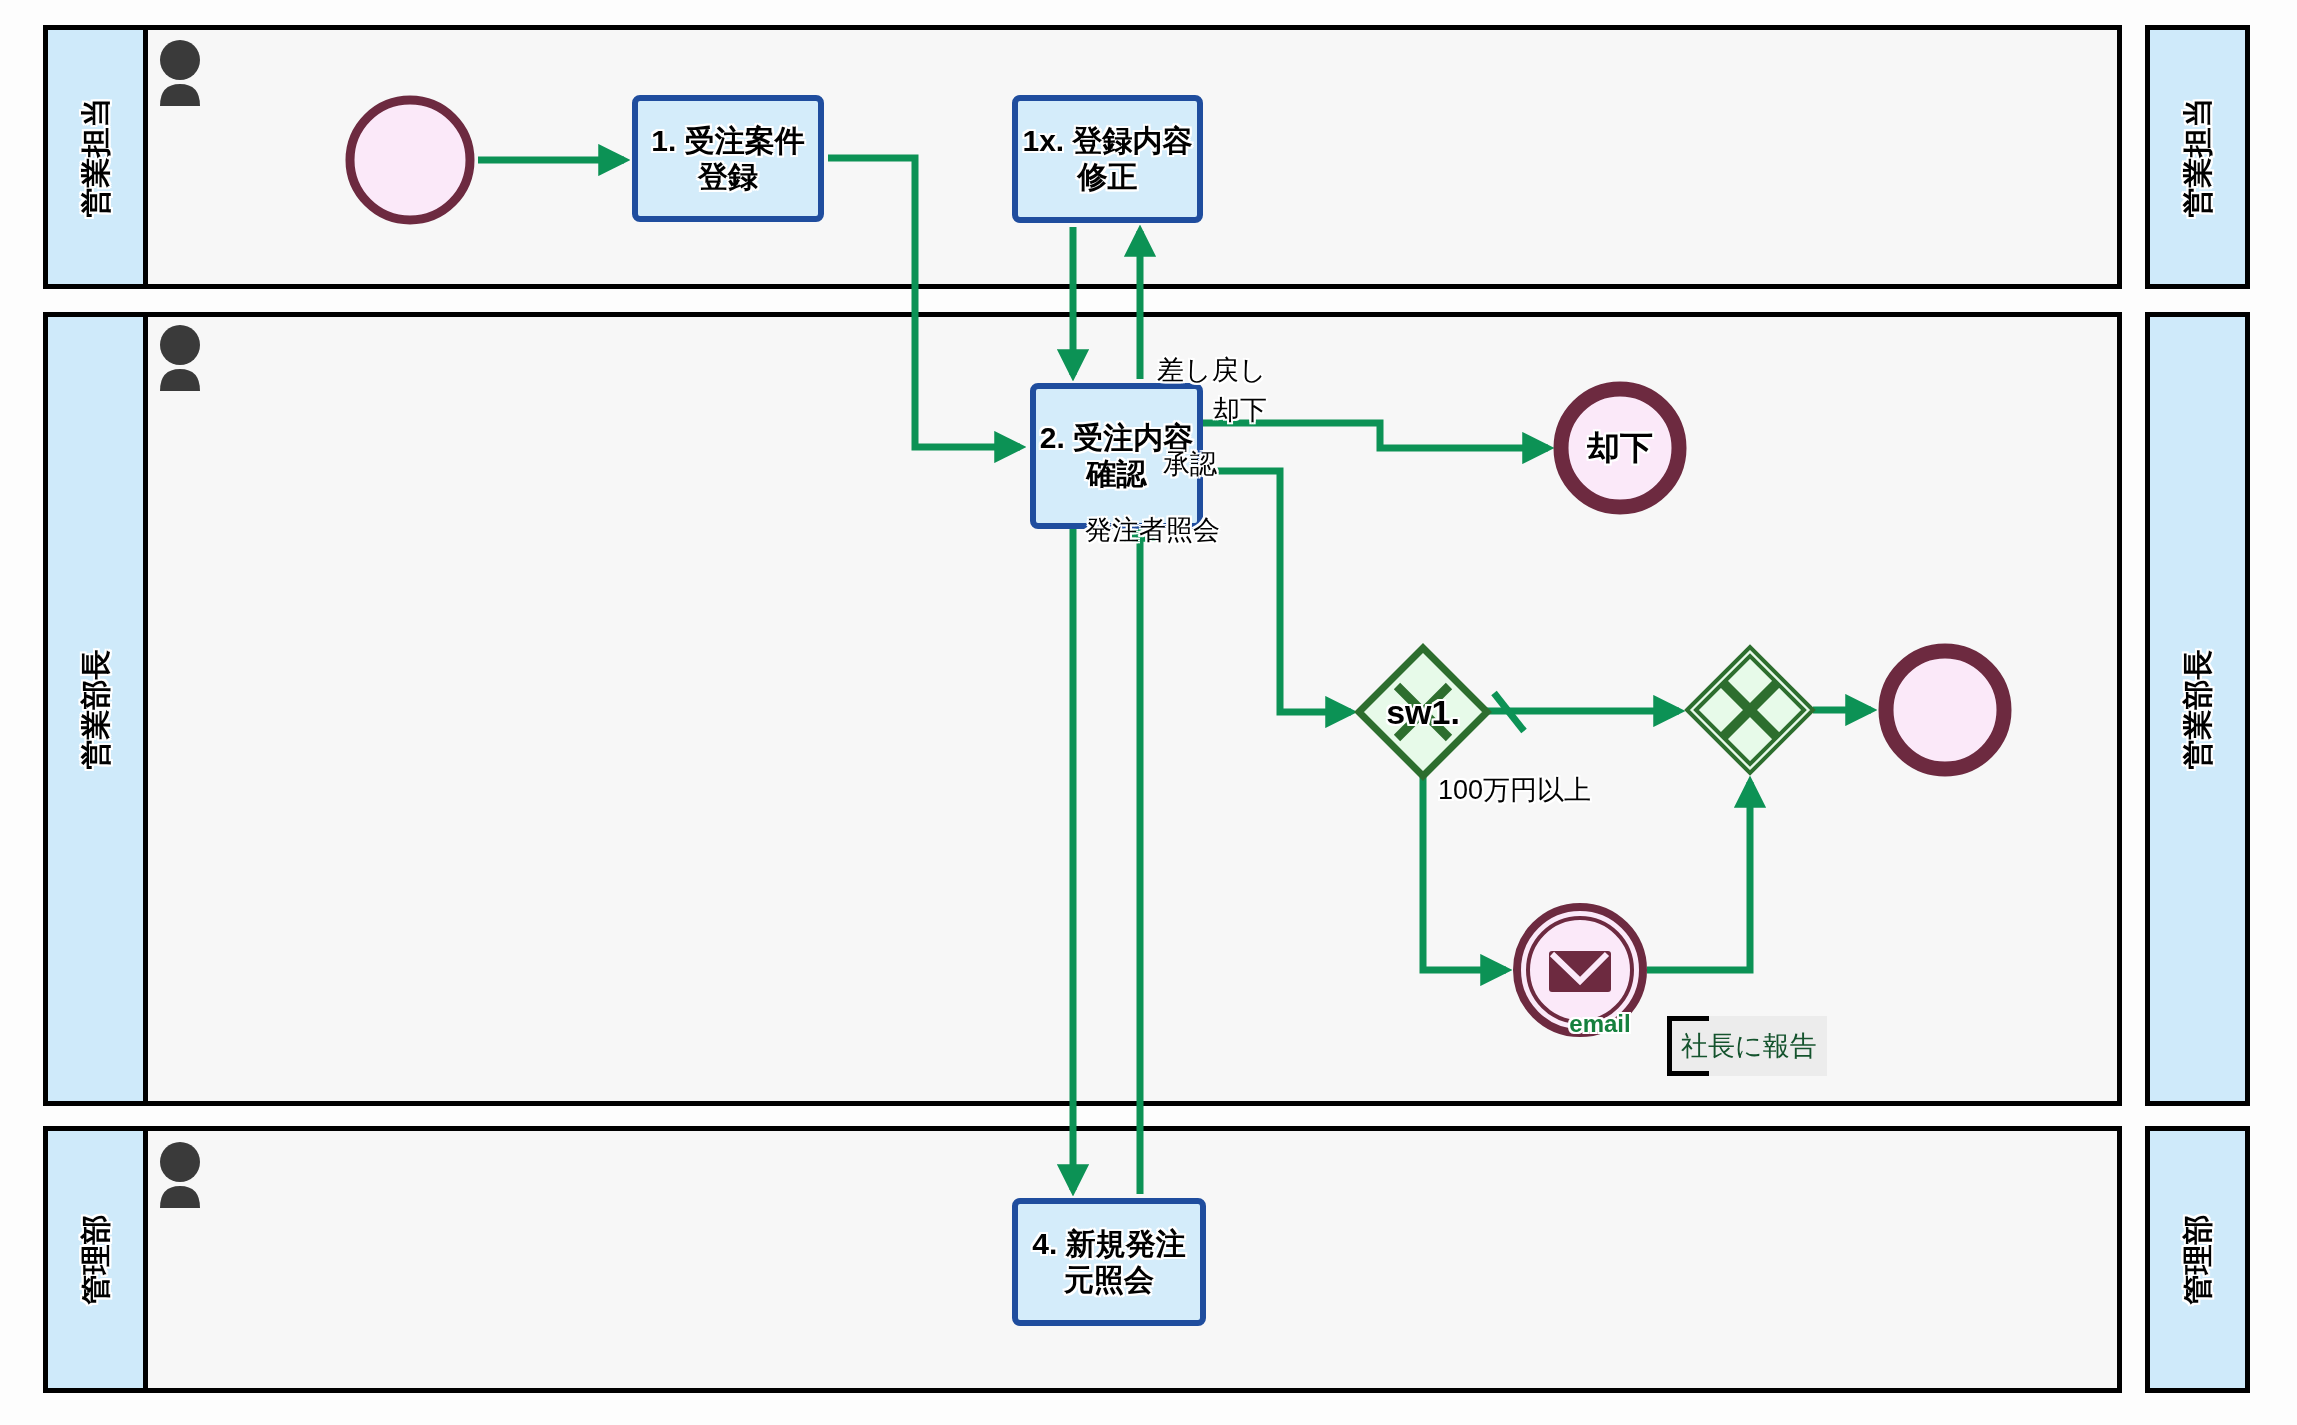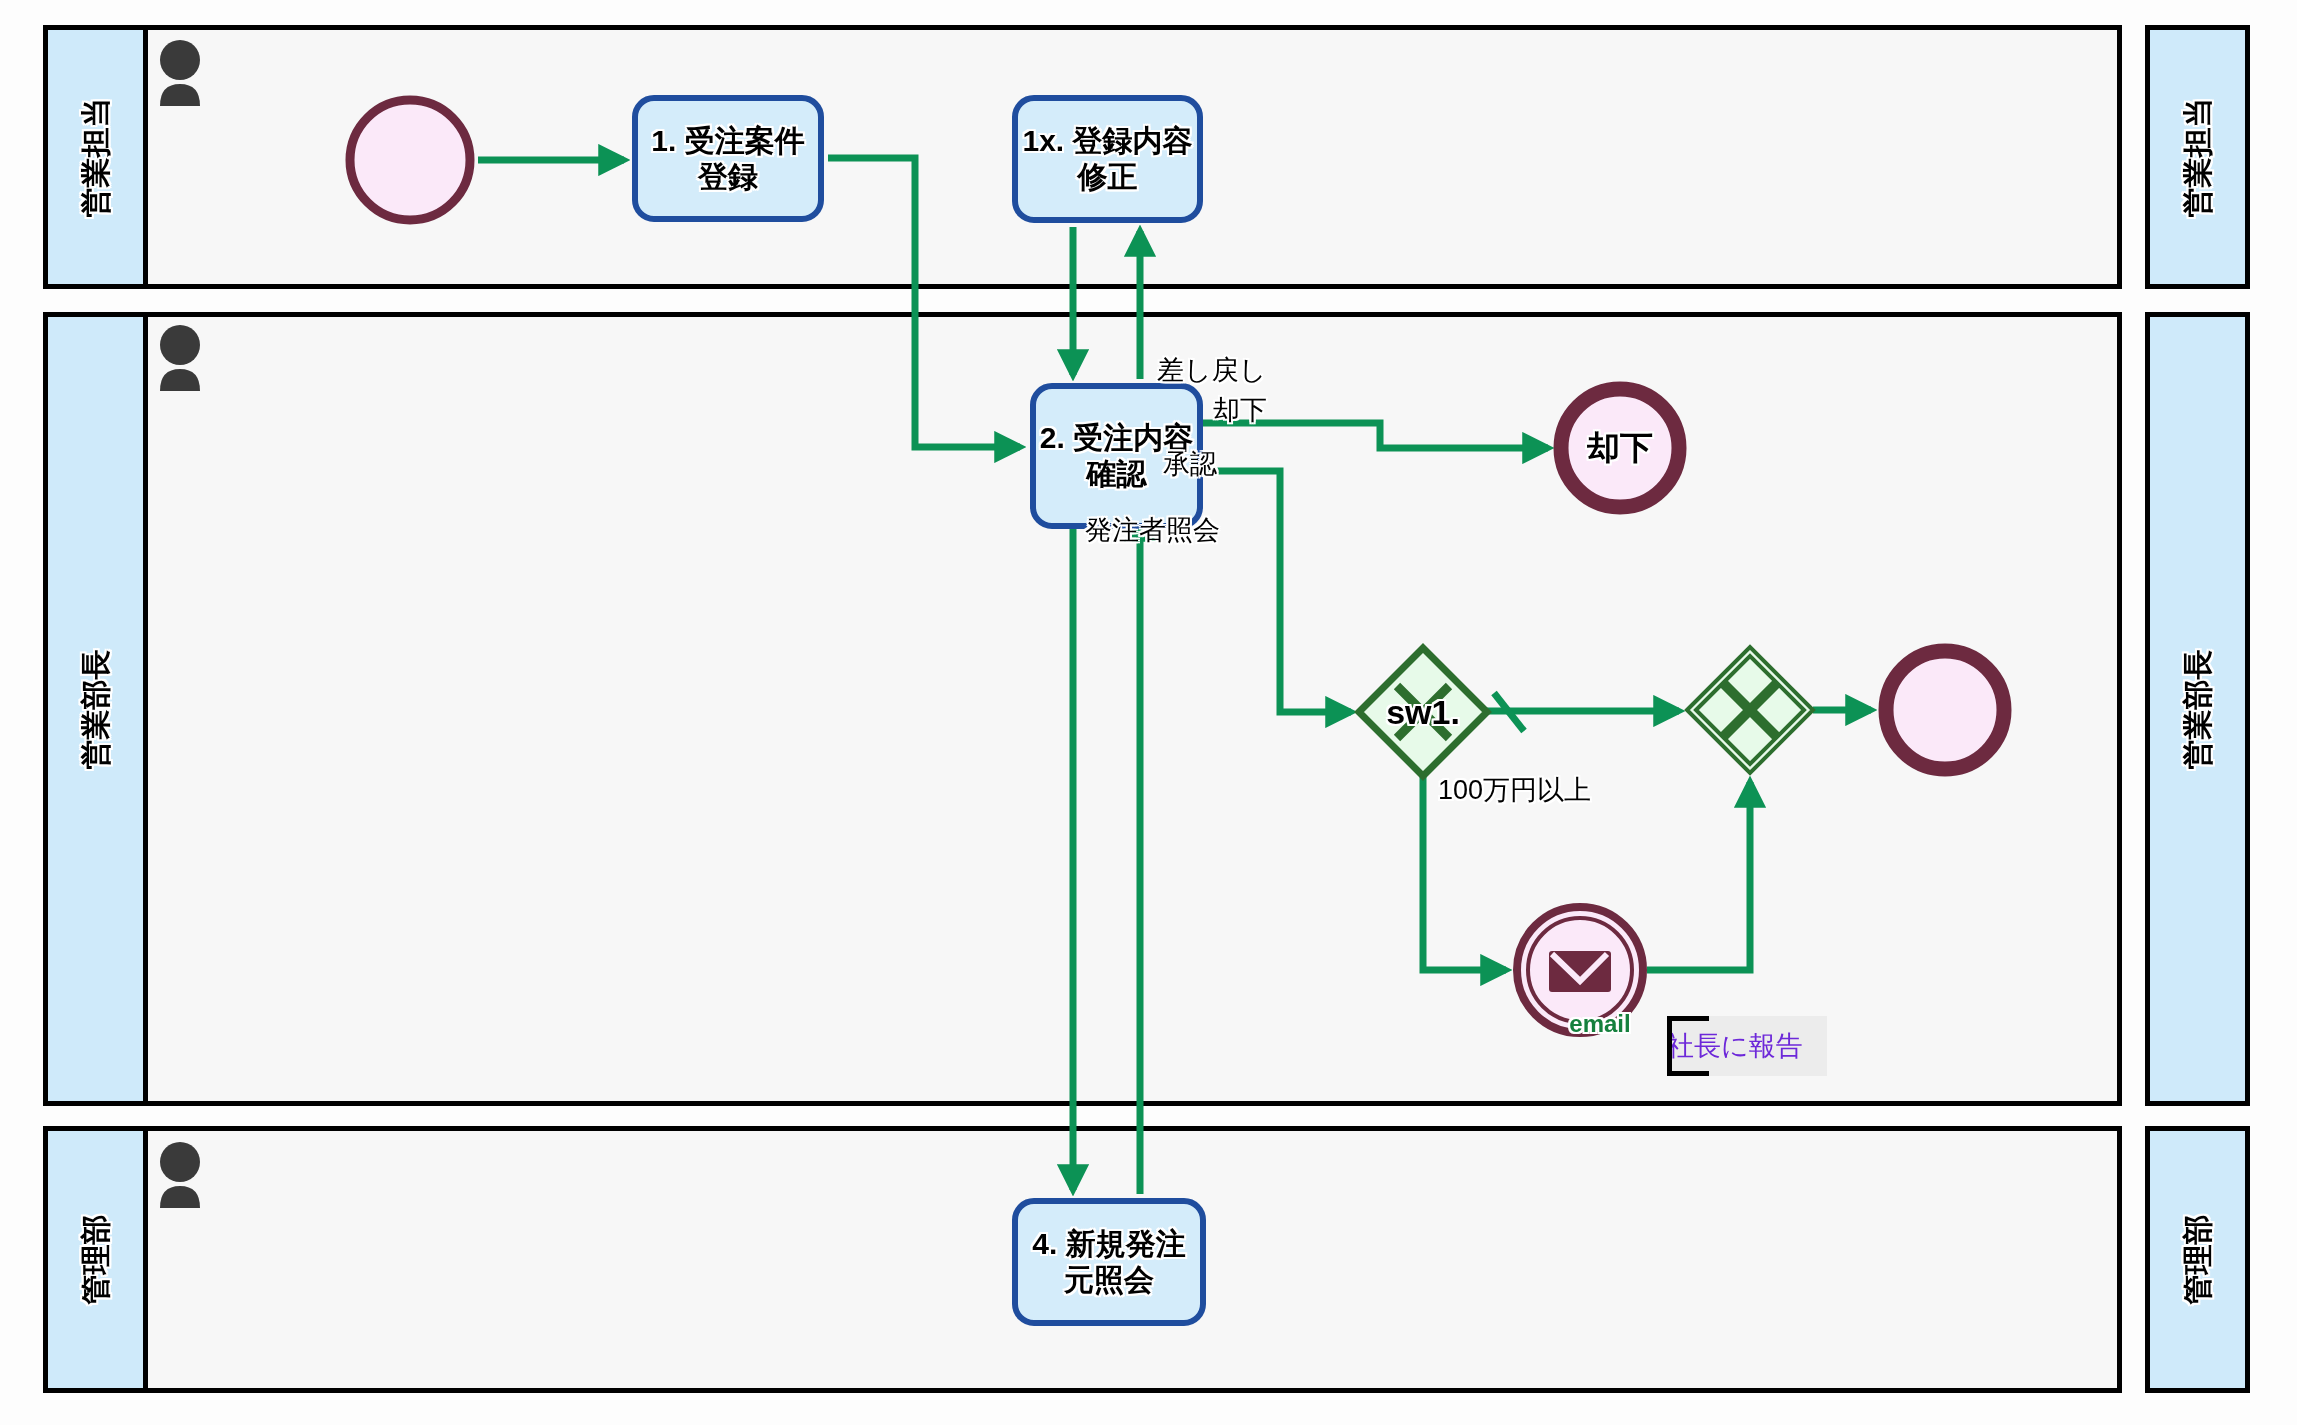--- a/index.html
+++ b/index.html
@@ -3,33 +3,33 @@
 <meta charset="utf-8">
 <style>
   html,body{margin:0;padding:0;background:#ffffff;}
   .canvas{position:relative;width:2297px;height:1425px;background:#fdfdfd;overflow:hidden;
           font-family:"Liberation Sans","DejaVu Sans",sans-serif;}
   .lane-cell{position:absolute;width:105px;background:#cfeafa;border:5px solid #000;
              box-sizing:border-box;display:flex;align-items:center;justify-content:center;}
   .lane-label{transform:rotate(-90deg);white-space:nowrap;font-size:30px;font-weight:bold;color:#000;
               text-shadow:-2px -2px 0 #fff,2px -2px 0 #fff,-2px 2px 0 #fff,2px 2px 0 #fff,0 2px 0 #fff,0 -2px 0 #fff,2px 0 0 #fff,-2px 0 0 #fff;}
   .lane-body{position:absolute;background:#f7f7f7;border:5px solid #000;box-sizing:border-box;}
-  .task{position:absolute;background:#d4ecfa;border:6px solid #1f4d9e;border-radius:22px;
+  .task{position:absolute;background:#d4ecfa;border:6px solid #1f4d9e;border-radius:8px;
         box-sizing:border-box;display:flex;flex-direction:column;align-items:center;justify-content:center;
         font-size:30px;font-weight:bold;color:#000;line-height:1.2;z-index:5;}
   .task div{text-shadow:-2px -2px 0 #fff,2px -2px 0 #fff,-2px 2px 0 #fff,2px 2px 0 #fff,0 2px 0 #fff,0 -2px 0 #fff,2px 0 0 #fff,-2px 0 0 #fff;}
   .edge-label{position:absolute;font-size:27px;color:#000;white-space:nowrap;z-index:6;
               text-shadow:-2px -2px 0 #fff,2px -2px 0 #fff,-2px 2px 0 #fff,2px 2px 0 #fff,0 2px 0 #fff,0 -2px 0 #fff,2px 0 0 #fff,-2px 0 0 #fff;}
   .node-label{position:absolute;transform:translate(-50%,-50%);font-weight:bold;white-space:nowrap;z-index:7;
               text-shadow:-2px -2px 0 #fff,2px -2px 0 #fff,-2px 2px 0 #fff,2px 2px 0 #fff,0 2px 0 #fff,0 -2px 0 #fff,2px 0 0 #fff,-2px 0 0 #fff;}
   .overlay{position:absolute;left:0;top:0;z-index:4;pointer-events:none;}
   .person{position:absolute;z-index:5;}
   .annot-bg{position:absolute;left:1667px;top:1016px;width:160px;height:60px;background:#ececec;
-            display:flex;align-items:center;box-sizing:border-box;
-            font-size:27px;color:#6d28d9;white-space:nowrap;z-index:6;}
+            display:flex;align-items:center;padding-left:14px;box-sizing:border-box;
+            font-size:27px;color:#14532d;white-space:nowrap;z-index:6;}
   .annot-bracket{position:absolute;left:1667px;top:1016px;width:42px;height:60px;box-sizing:border-box;
             border-left:5px solid #000;border-top:5px solid #000;border-bottom:5px solid #000;z-index:7;}
 </style>
 </head>
 <body>
 
 <div class="canvas">
 
   <div class="lane-cell" style="left:43px;top:25px;height:264px;">
     <span class="lane-label">営業担当</span>

